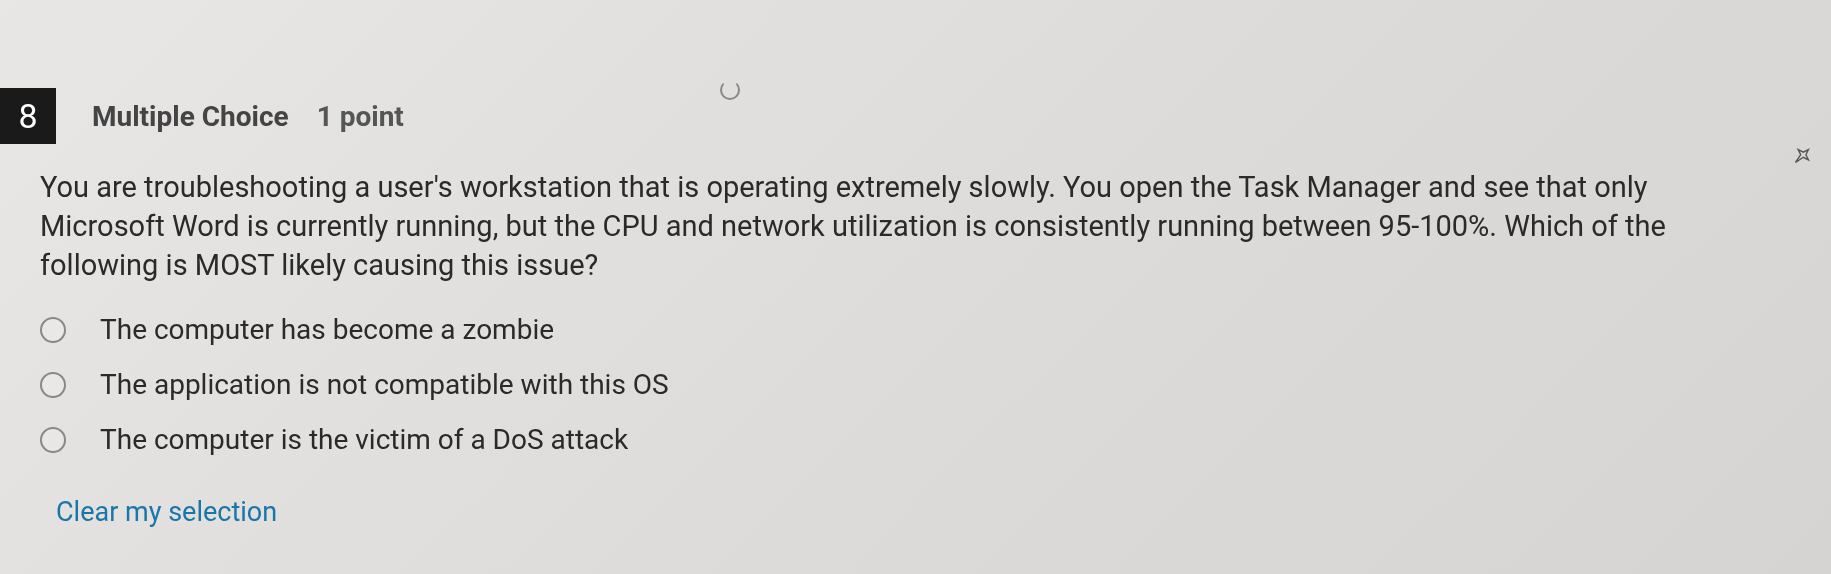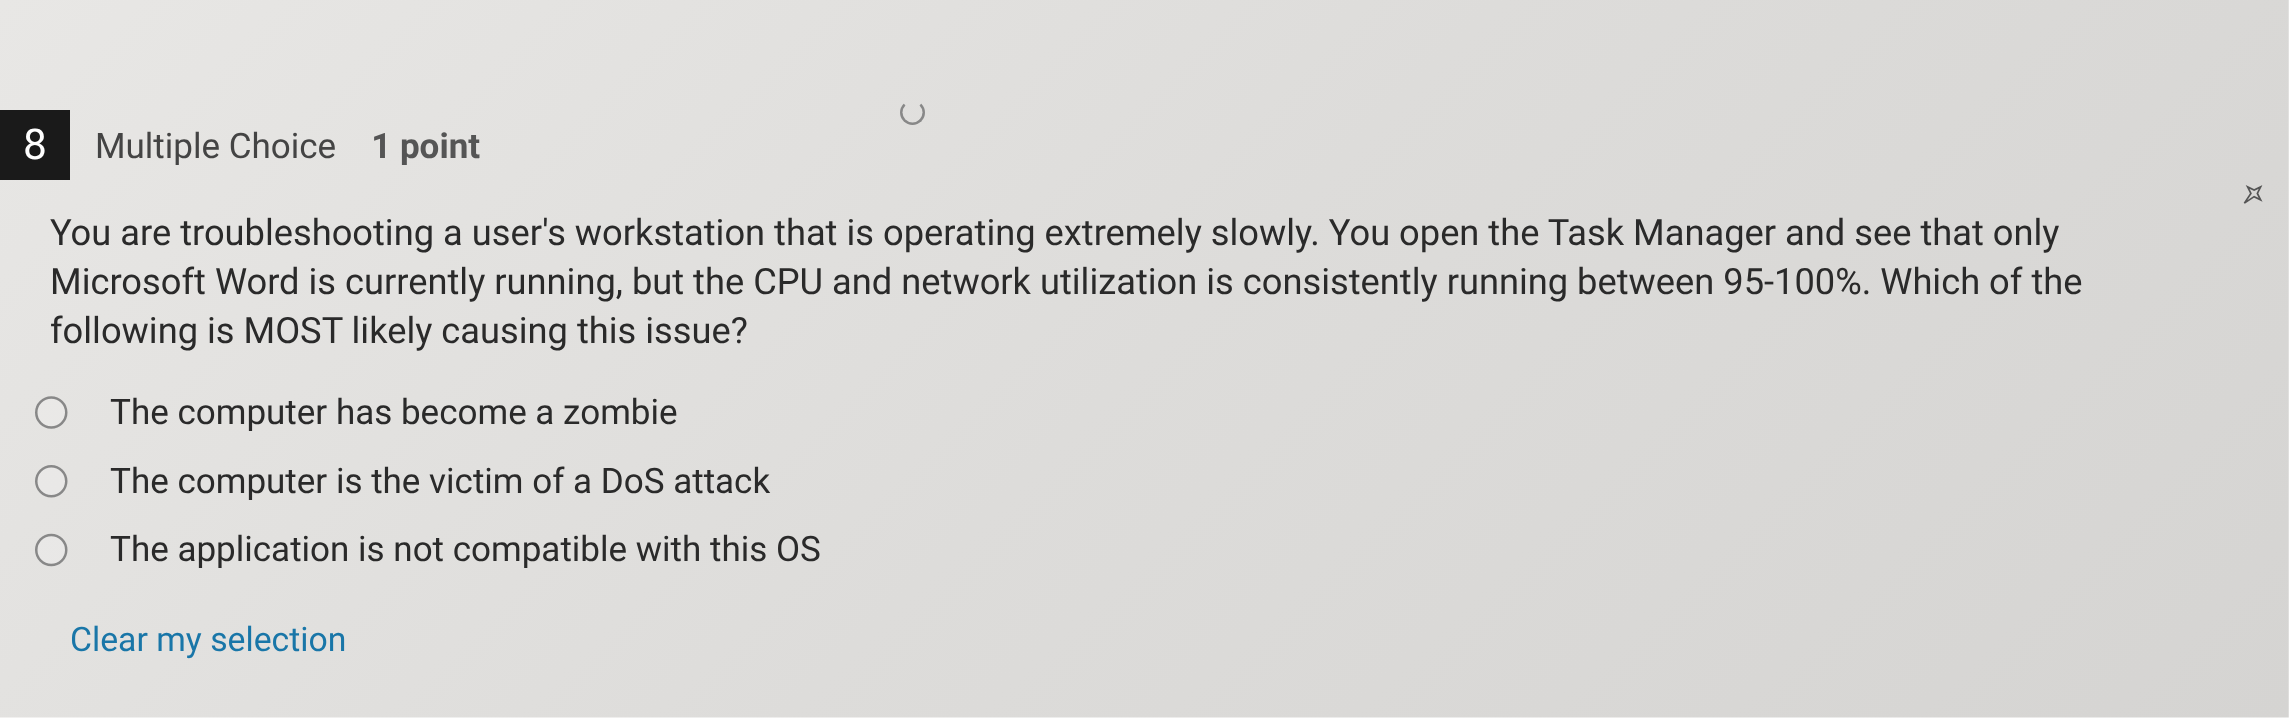--- a/index.html
+++ b/index.html
@@ -41,22 +41,22 @@
       font-weight: 400;
       width: 56px;
       height: 56px;
       display: flex;
       align-items: center;
       justify-content: center;
     }
     .question-type {
       font-size: 28px;
       color: #444;
-      margin-left: 20px;
-      font-weight: 400;
+      margin-left: 36px;
+      font-weight: 700;
     }
     .question-points {
       font-size: 28px;
       color: #555;
       margin-left: 28px;
       font-weight: 700;
     }
     .question-text {
       font-size: 29px;
       color: #2a2a2a;
@@ -72,21 +72,21 @@
       right: 18px;
       width: 22px;
       height: 22px;
       transform: rotate(45deg);
     }
     .pin-icon svg {
       width: 100%;
       height: 100%;
     }
     .options {
-      padding-left: 28px;
+      padding-left: 40px;
     }
     .option {
       display: flex;
       align-items: center;
       margin-bottom: 22px;
       cursor: pointer;
     }
     .radio {
       width: 26px;
       height: 26px;
@@ -131,22 +131,22 @@
     </svg>
   </div>
 
   <div class="options">
     <div class="option">
       <div class="radio"></div>
       <div class="option-text">The computer has become a zombie</div>
     </div>
     <div class="option">
       <div class="radio"></div>
-      <div class="option-text">The computer is the victim of a DoS attack</div>
+      <div class="option-text">The application is not compatible with this OS</div>
     </div>
     <div class="option">
       <div class="radio"></div>
-      <div class="option-text">The application is not compatible with this OS</div>
+      <div class="option-text">The computer is the victim of a DoS attack</div>
     </div>
   </div>
 
   <div class="clear-link">Clear my selection</div>
 </div>
 
 </body></html>

